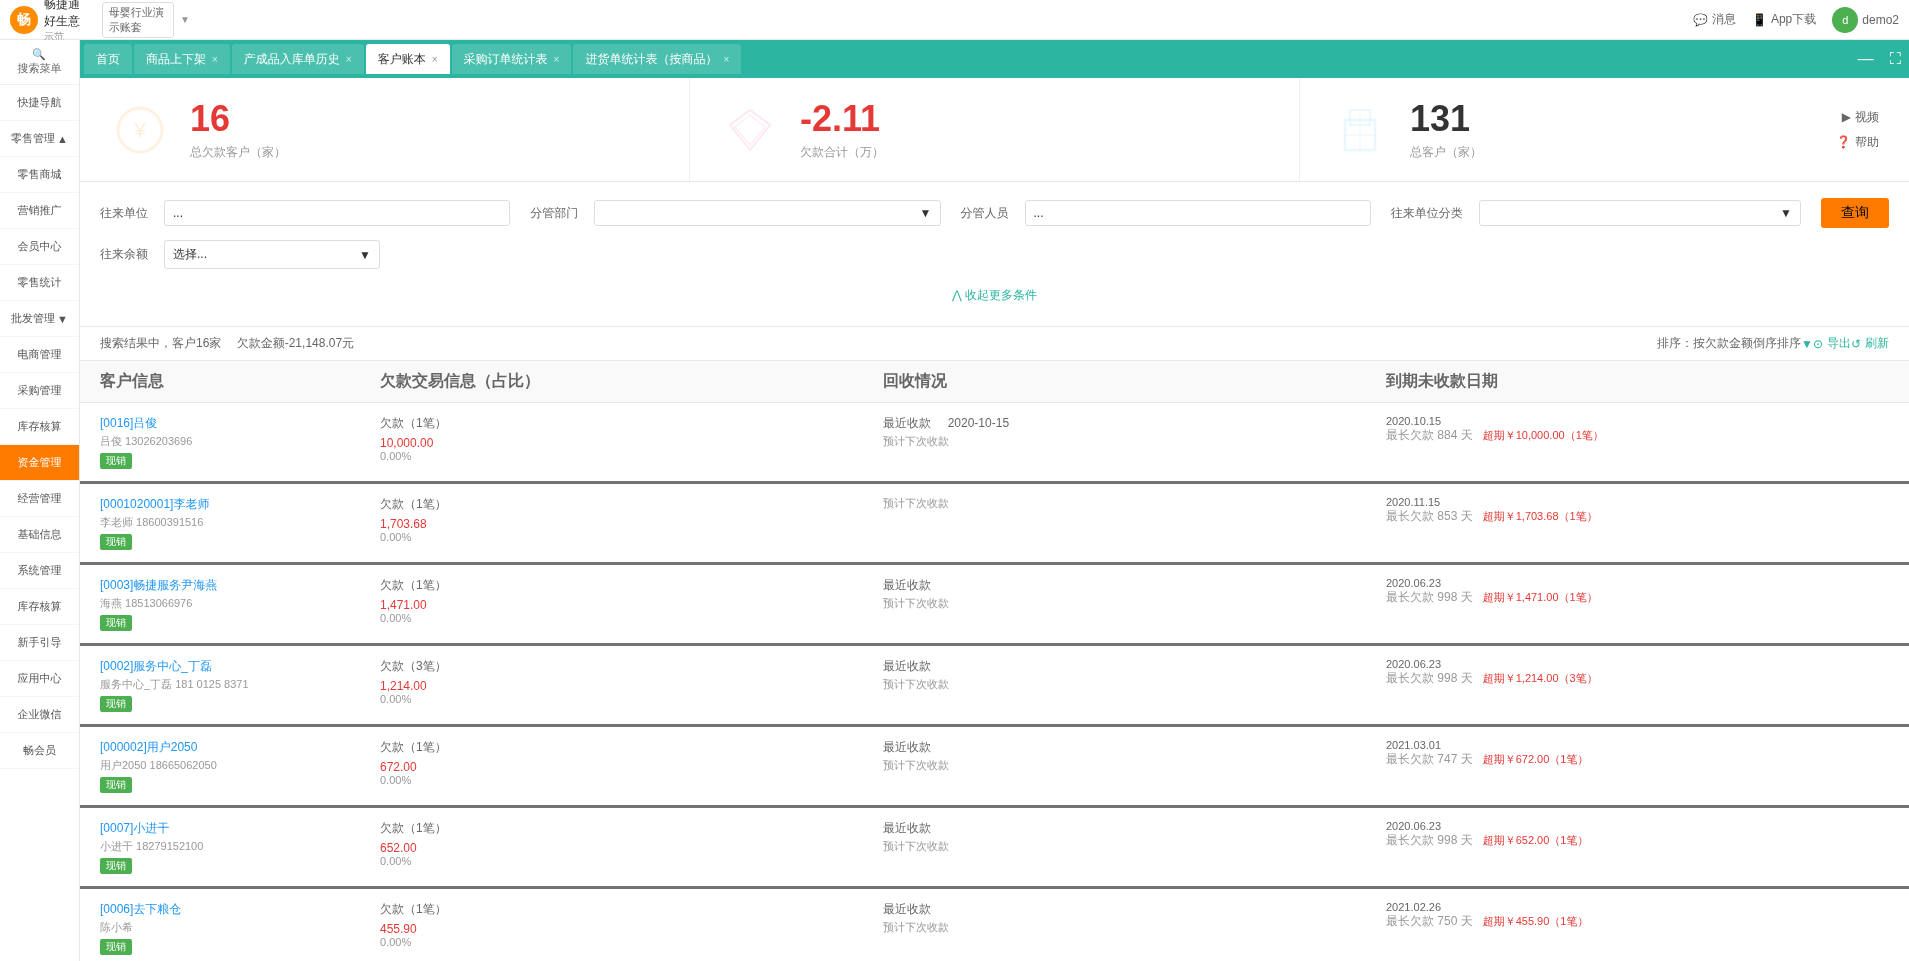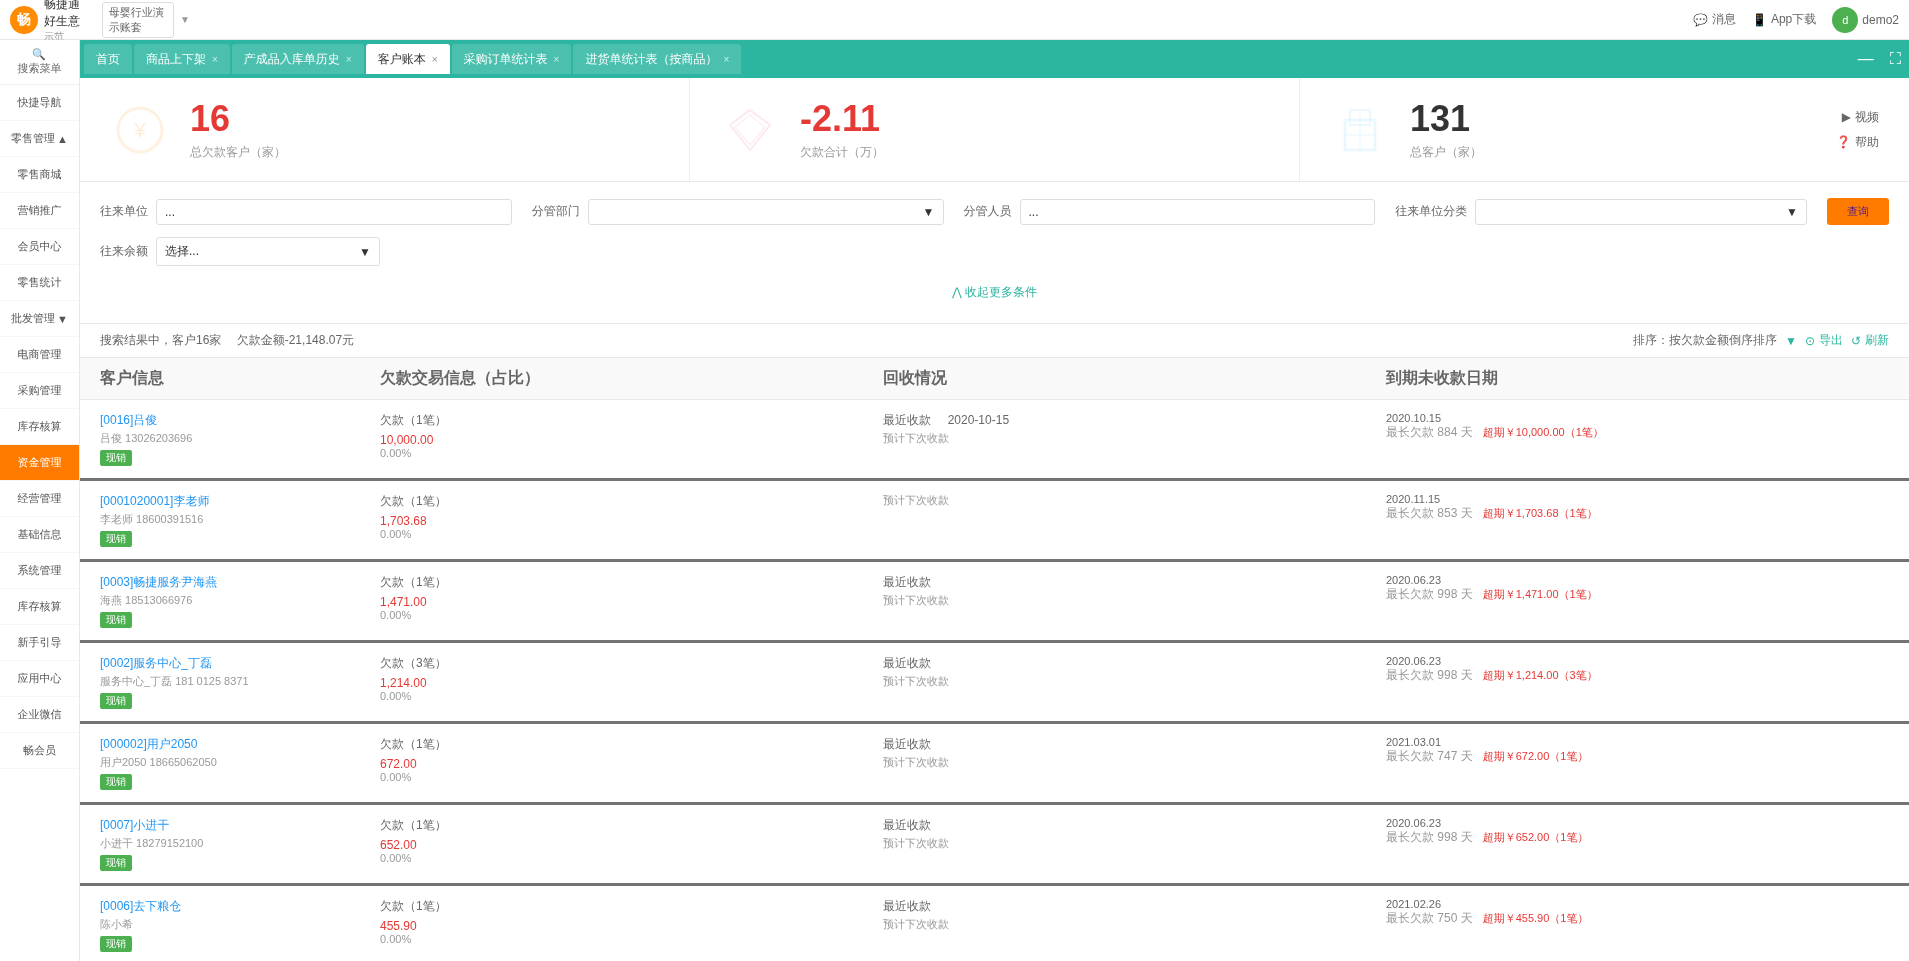--- a/index.html
+++ b/index.html
@@ -54,30 +54,30 @@
     .stat-number { font-size: 36px; font-weight: bold; }
     .stat-number.red { color: #e53935; }
     .stat-number.dark { color: #333; font-weight: 900; }
     .stat-label { font-size: 12px; color: #999; margin-top: 4px; }
     .stat-card-right { margin-left: auto; display: flex; flex-direction: column; align-items: flex-end; gap: 8px; font-size: 12px; color: #666; }
     .stat-action { display: flex; align-items: center; gap: 4px; cursor: pointer; }
 
     
     .filter-area { background: #fff; padding: 16px 20px; border-bottom: 1px solid #e8e8e8; }
     .filter-row { display: flex; align-items: center; gap: 20px; margin-bottom: 12px; }
-    .filter-item { display: flex; align-items: center; gap: 8px; flex: 1; }
+    .filter-item { display: flex; align-items: center; gap: 16px; flex: 1; }
     .filter-label { font-size: 12px; color: #666; white-space: nowrap; }
     .filter-input { flex: 1; border: 1px solid #ddd; border-radius: 3px; padding: 5px 8px; font-size: 12px; color: #333; display: flex; align-items: center; justify-content: space-between; cursor: pointer; min-width: 0; }
     .filter-select { flex: 1; border: 1px solid #ddd; border-radius: 3px; padding: 5px 8px; font-size: 12px; color: #333; display: flex; align-items: center; justify-content: space-between; cursor: pointer; }
     .collapse-btn { text-align: center; padding: 6px; color: #2cb5a0; font-size: 12px; cursor: pointer; }
-    .search-btn { background: #ff7b00; color: #4c1d95; border: none; border-radius: 3px; padding: 6px 20px; font-size: 11px; cursor: pointer; }
+    .search-btn { background: #ff7b00; color: #000000; border: none; border-radius: 3px; padding: 6px 20px; font-size: 14px; cursor: pointer; }
 
     
     .results-bar { display: flex; align-items: center; justify-content: space-between; padding: 8px 20px; background: #fff; border-bottom: 1px solid #e8e8e8; font-size: 12px; color: #666; }
-    .results-actions { display: flex; align-items: center; gap: 8px; }
+    .results-actions { display: flex; align-items: center; gap: 0; }
     .results-action { display: flex; align-items: center; gap: 4px; cursor: pointer; color: #2cb5a0; }
 
     
     .data-table { width: 100%; background: #fff; }
     .table-header { display: grid; grid-template-columns: 280px 1fr 1fr 1fr; background: #f9f9f9; border-bottom: 1px solid #e8e8e8; padding: 10px 20px; font-size: 16px; font-weight: bold; color: #666; }
     .table-row { display: grid; grid-template-columns: 280px 1fr 1fr 1fr; padding: 12px 20px; border-bottom: 3px solid #737373; font-size: 12px; background: #fff; }
     .customer-name { color: #2196F3; cursor: pointer; font-size: 12px; }
     .customer-phone { color: #999; font-size: 11px; margin-top: 2px; }
     .customer-badge { display: inline-block; background: #4CAF50; color: white; font-size: 10px; padding: 1px 6px; border-radius: 2px; margin-top: 4px; }
     .debt-amount { color: #e53935; font-size: 12px; font-weight: 500; }

